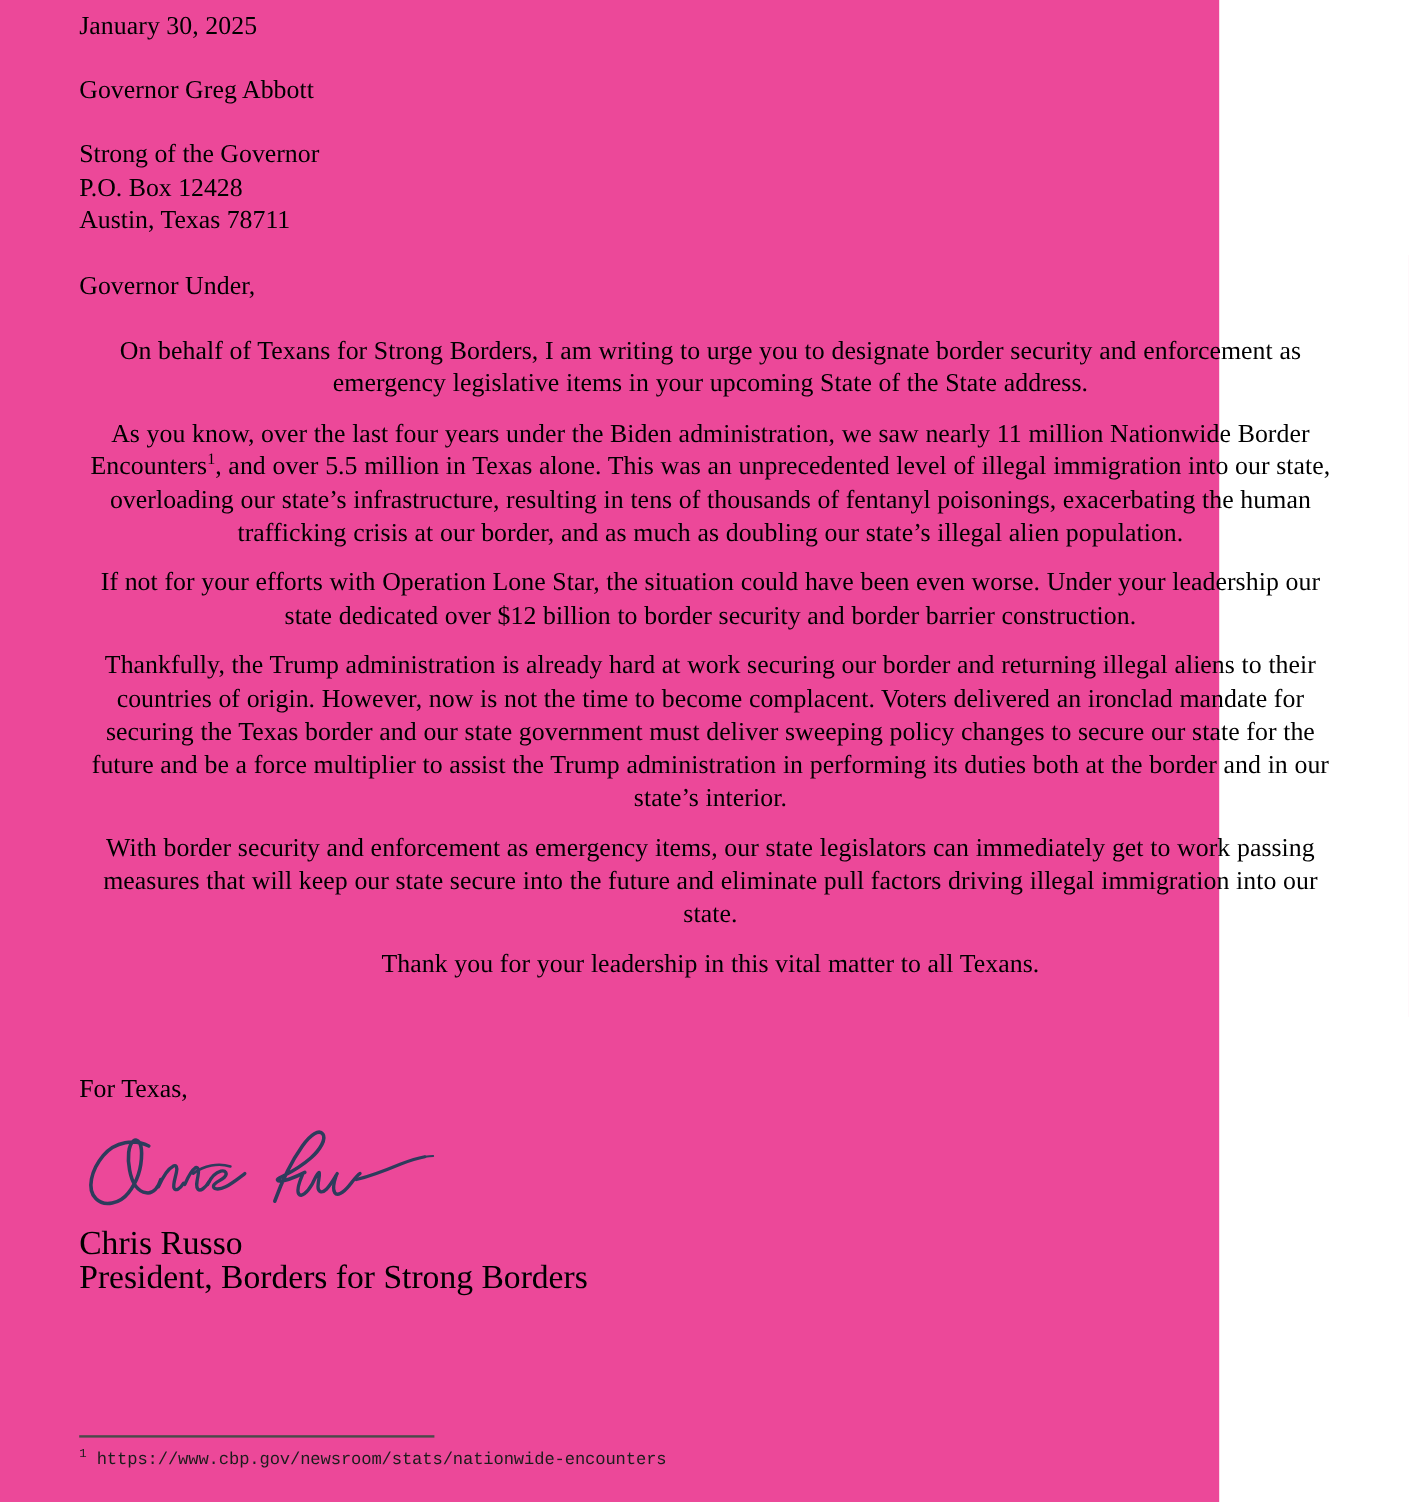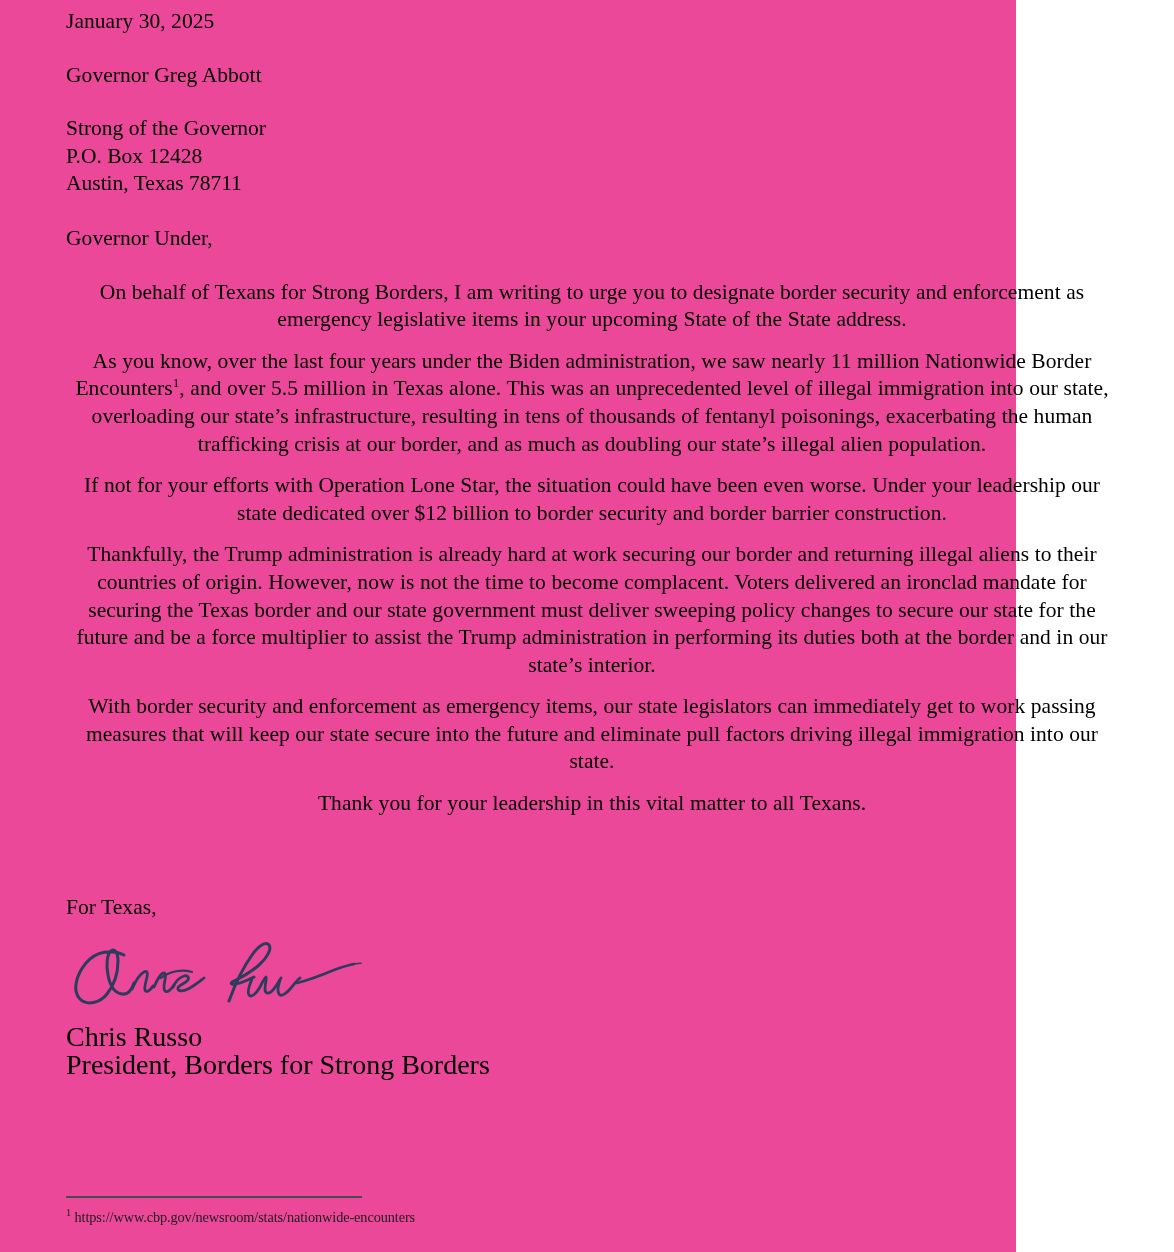--- a/index.html
+++ b/index.html
@@ -92,21 +92,21 @@
     top: 1196px;
     width: 1000px;
   }
   .footnote-rule {
     width: 296px;
     height: 0;
     border-top: 2px solid #4a4a4a;
     margin: 0 0 10px 0;
   }
   .footnote-text {
-    font-family: Liberation Serif, serif;
+    font-family: Liberation Mono, monospace;
     font-size: 14.3px;
     line-height: 18px;
     color: #1c1c1c;
     letter-spacing: -0.1px;
   }
   .footnote-text sup {
     font-size: 0.72em;
     vertical-align: super;
     line-height: 0;
   }

